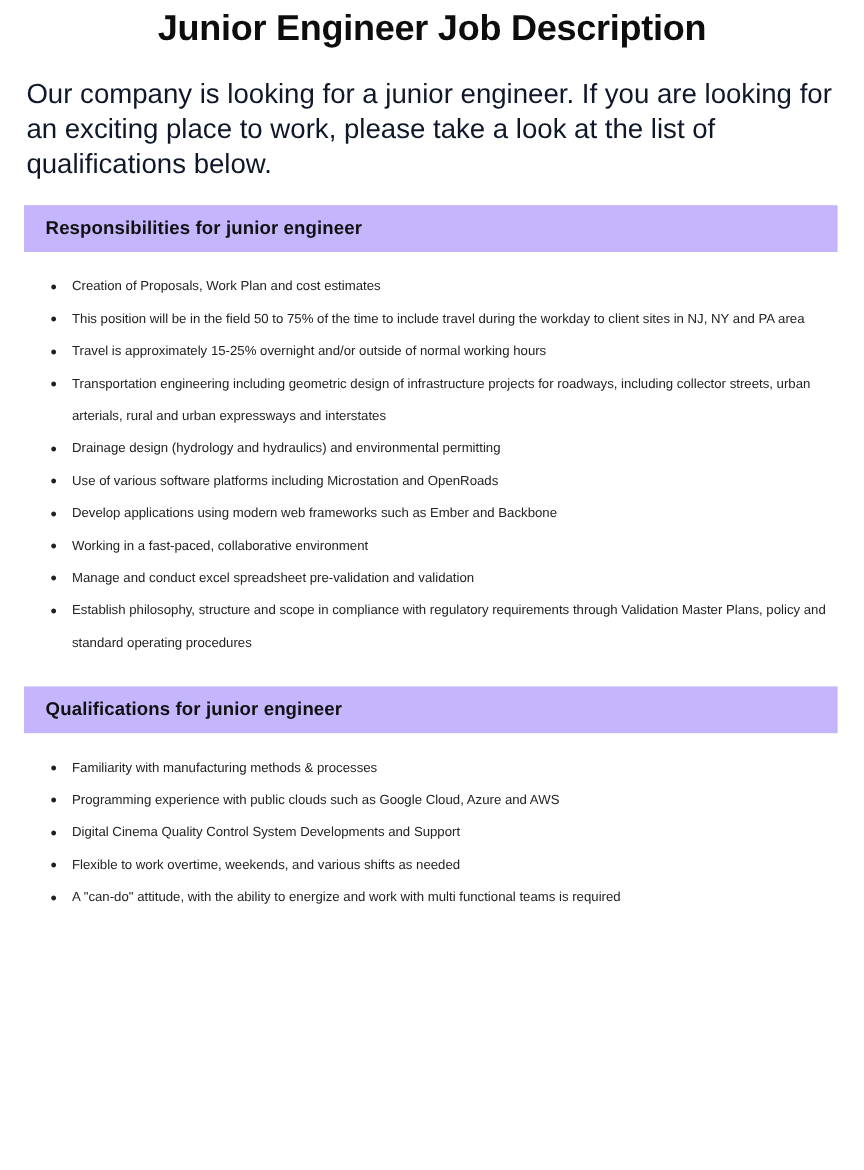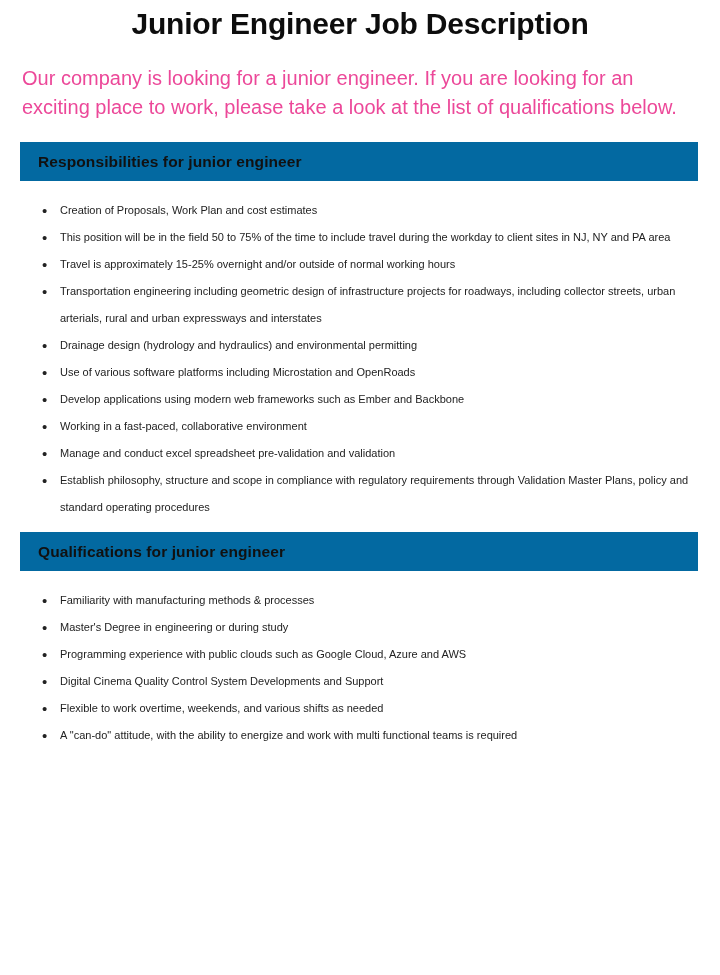--- a/index.html
+++ b/index.html
@@ -26,30 +26,30 @@
     font-size: 30px;
     line-height: 36px;
     font-weight: bold;
     text-align: center;
     letter-spacing: -0.2px;
     color: #0d0d0d;
   }
   .intro {
     margin: 0;
     padding: 22px 22px 0 22px;
-    font-size: 20px;
+    font-size: 23px;
     line-height: 29px;
-    color: #ec4899;
+    color: #0f172a;
   }
   .section {
     margin-top: 20px;
   }
   .section-header {
     margin: 0 22px 0 20px;
-    background: #0369a1;
+    background: #c4b5fd;
     height: 39px;
     display: flex;
     align-items: center;
     padding: 0 0 0 18px;
     box-sizing: border-box;
   }
   .section-header-text {
     font-size: 15.5px;
     font-weight: bold;
     color: #111111;
@@ -71,21 +71,21 @@
   ul.bullets li::before {
     content: "\2022";
     position: absolute;
     left: -18px;
     top: 0;
     font-size: 15px;
     line-height: 27px;
     color: #222222;
   }
   .section.qualifications {
-    margin-top: 11px;
+    margin-top: 22px;
   }
   .section.qualifications ul.bullets {
   }
 </style>
 </head>
 <body>
 
 <div class="page">
 
   <h1 class="doc-title">Junior Engineer Job Description</h1>
@@ -109,21 +109,20 @@
       <li>Establish philosophy, structure and scope in compliance with regulatory requirements through Validation Master Plans, policy and standard operating procedures</li>
     </ul>
   </div>
 
   <div class="section qualifications">
     <div class="section-header">
       <span class="section-header-text">Qualifications for junior engineer</span>
     </div>
     <ul class="bullets">
       <li>Familiarity with manufacturing methods &amp; processes</li>
-      <li>Master's Degree in engineering or during study</li>
       <li>Programming experience with public clouds such as Google Cloud, Azure and AWS</li>
       <li>Digital Cinema Quality Control System Developments and Support</li>
       <li>Flexible to work overtime, weekends, and various shifts as needed</li>
       <li>A "can-do" attitude, with the ability to energize and work with multi functional teams is required</li>
     </ul>
   </div>
 
 </div>
 
 </body></html>

